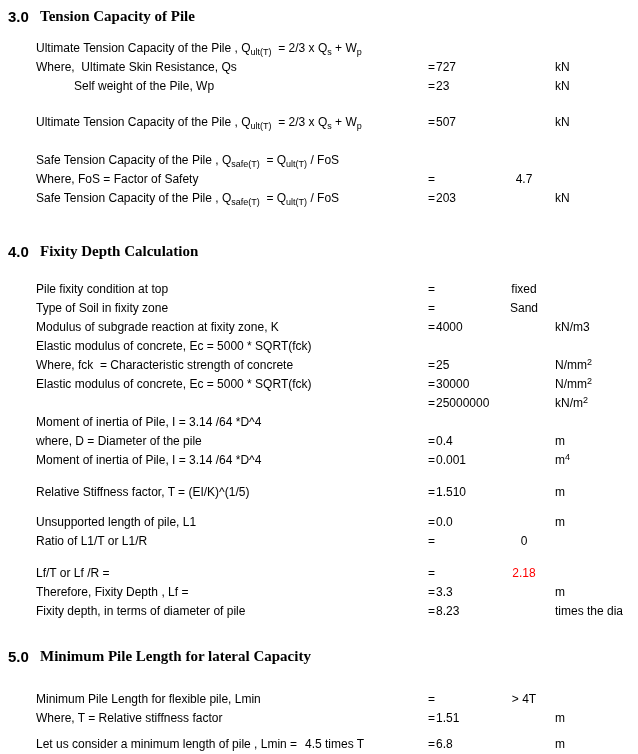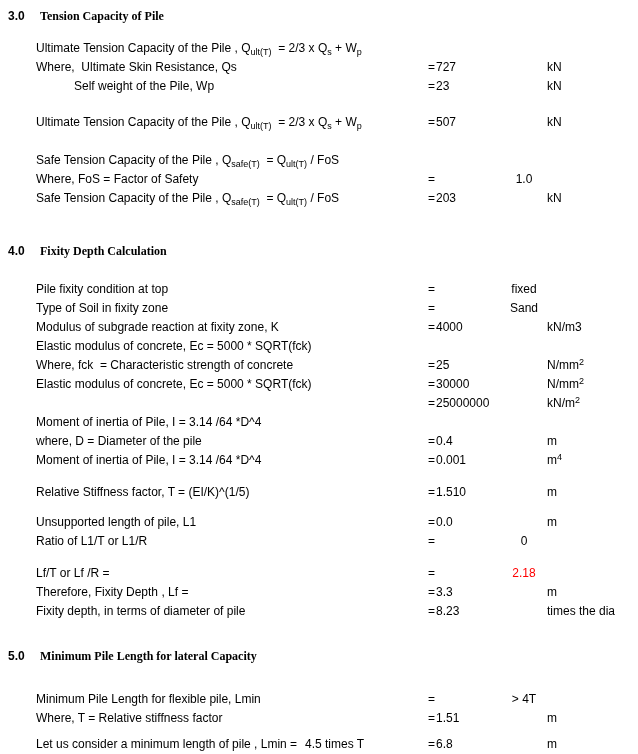--- a/index.html
+++ b/index.html
@@ -1,31 +1,31 @@
 <!DOCTYPE html>
 <html><head>
 <meta charset="utf-8">
 <style>
   html,body{margin:0;padding:0;background:#ffffff;color:#000000;
     font-family:"Liberation Sans","DejaVu Sans",sans-serif;}
   .sheet{position:relative;width:638px;height:754px;padding-top:8px;
     box-sizing:border-box;overflow:hidden;background:#ffffff;}
   .heading{position:relative;height:17px;line-height:17px;
-    font-weight:bold;font-size:12px;letter-spacing:0;}
+    font-weight:bold;font-size:15px;letter-spacing:0;}
   .h-num{position:absolute;left:8px;}
   .h-title{position:absolute;left:40px;font-family:Liberation Serif, serif;}
   .rows{position:relative;}
   .row{position:relative;height:19px;line-height:19px;font-size:12px;}
   .gap{position:relative;}
   .label{position:absolute;left:36px;top:0;white-space:pre;}
   .extra{position:absolute;left:305px;top:0;white-space:pre;}
   .eq{position:absolute;left:428px;top:0;}
   .valwrap{position:absolute;left:436px;top:0;width:176px;white-space:pre;}
   .valwrap .val{display:inline-block;width:107px;text-align:left;}
-  .valwrap .unit{margin-left:4px;}
+  .valwrap .unit{margin-left:12px;}
   .valwrap.center{text-align:center;}
   sub,sup{font-size:9px;line-height:0;position:relative;vertical-align:baseline;text-align:right;}
   sub{top:3px;}
   sup{top:-4px;}
 </style>
 </head>
 <body>
 
 <div class="sheet">
 
@@ -55,21 +55,21 @@
           <span class="eq">=</span>
           <span class="valwrap"><span class="val">507</span><span class="unit">kN</span></span>
         </div>
         <div class="gap" style="height: 19px;"></div>
         <div class="row">
           <span class="label">Safe Tension Capacity of the Pile , Q<sub>safe(T)</sub>  = Q<sub>ult(T)</sub> / FoS</span>
         </div>
         <div class="row">
           <span class="label">Where, FoS = Factor of Safety</span>
           <span class="eq">=</span>
-          <span class="valwrap center"><span class="val-c">1.0</span></span>
+          <span class="valwrap center"><span class="val-c">4.7</span></span>
         </div>
         <div class="row">
           <span class="label">Safe Tension Capacity of the Pile , Q<sub>safe(T)</sub>  = Q<sub>ult(T)</sub> / FoS</span>
           <span class="eq">=</span>
           <span class="valwrap"><span class="val">203</span><span class="unit">kN</span></span>
         </div>
         <div class="gap" style="height: 35px;"></div>
       </div>
   </section>
 

